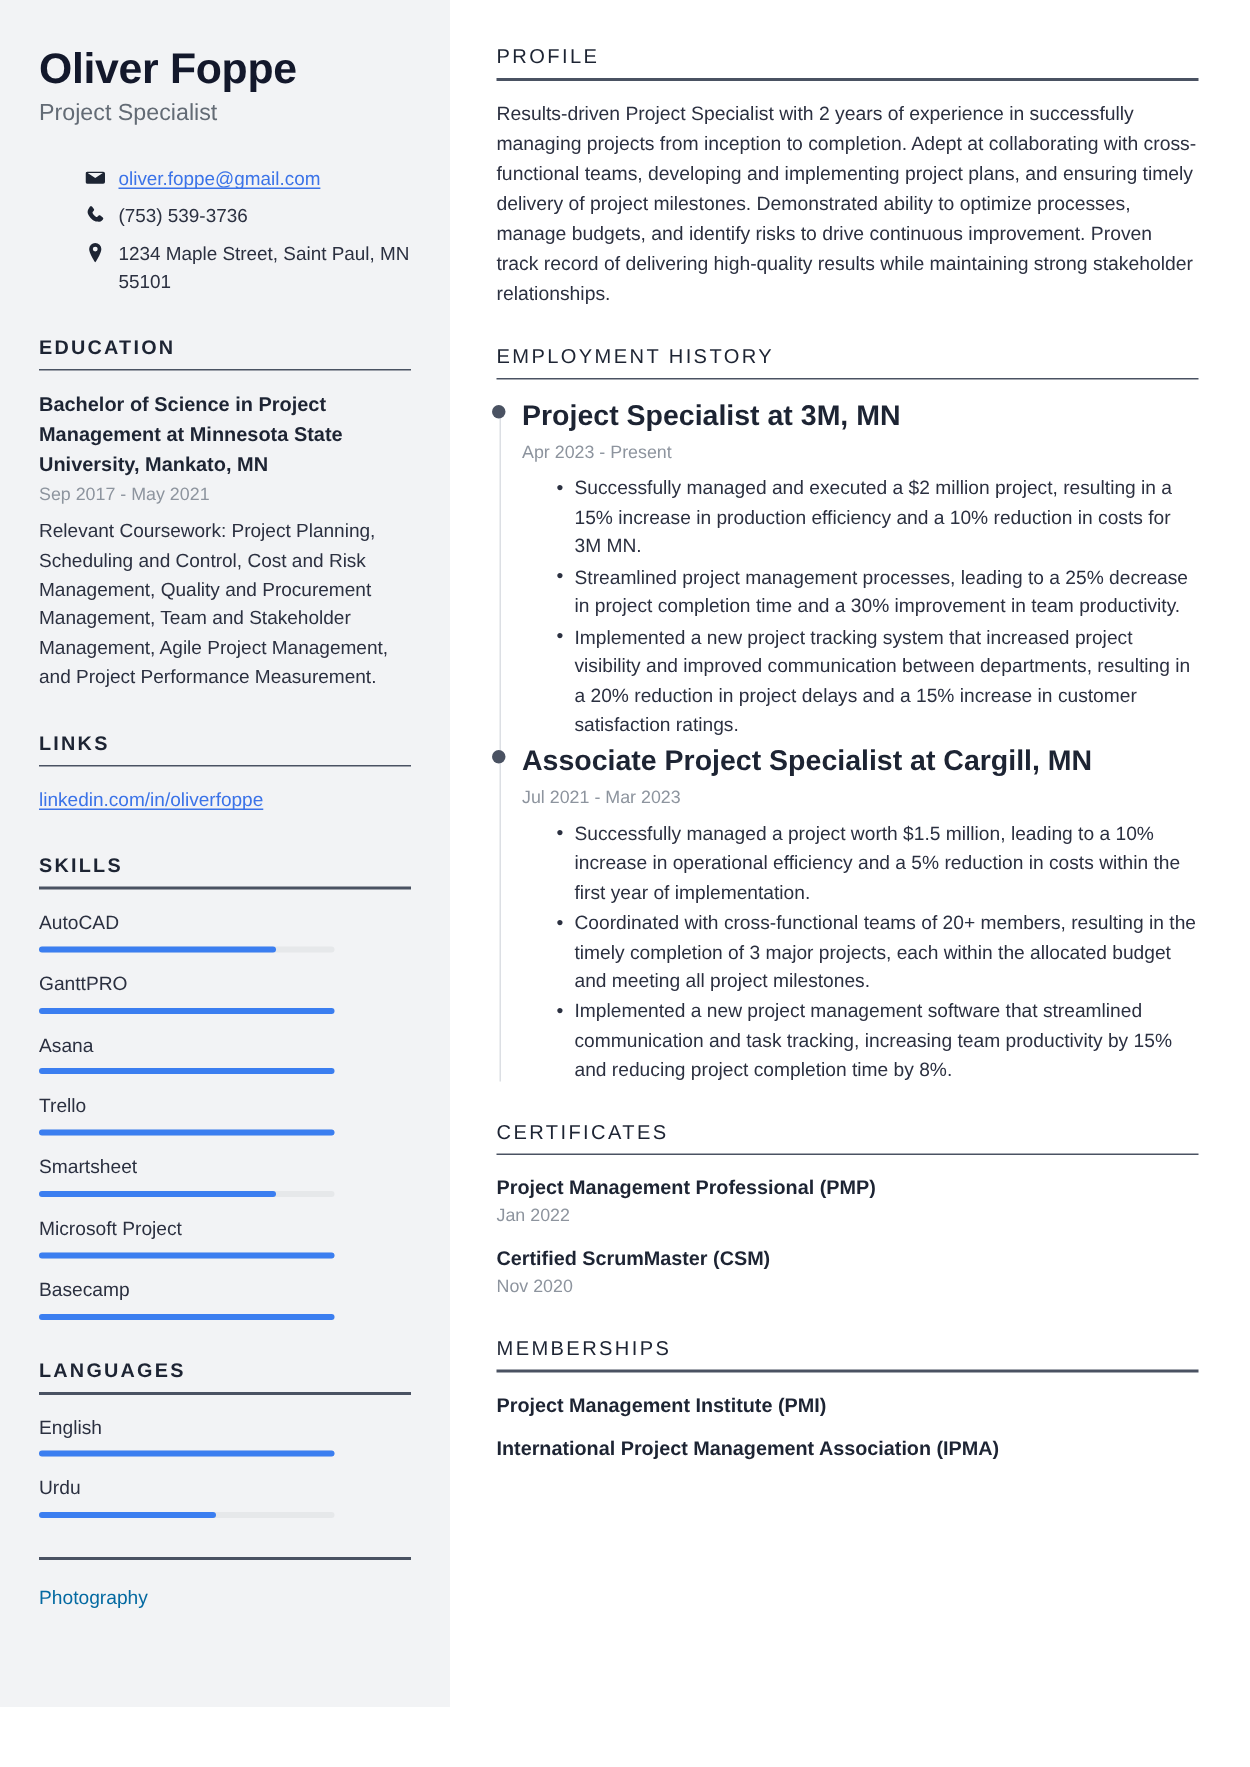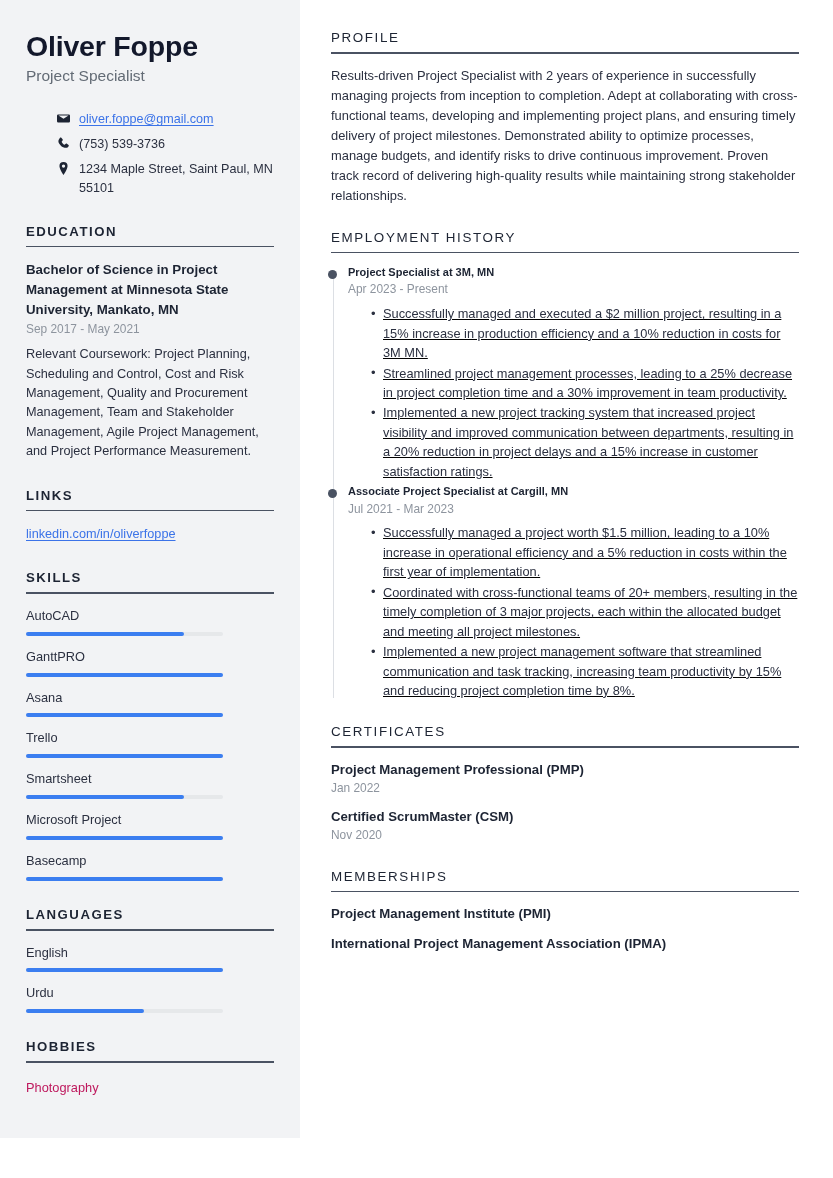--- a/index.html
+++ b/index.html
@@ -121,21 +121,21 @@
   }
   .bar-fill {
     position: absolute;
     left: 0; top: 0; bottom: 0;
     background: #3b7ef0;
     border-radius: 2px;
   }
 
   .hobby-item {
     font-size: 12.8px;
-    color: #be185d;
+    color: #0369a1;
     line-height: 1.5;
     padding-top: 2px;
   }
 
   
   .main {
     flex: 1;
     background: #ffffff;
     padding: 30px 34px 0 31px;
   }
@@ -170,36 +170,35 @@
   }
   .job { position: relative; padding-left: 17px; margin-bottom: 3px; }
   .job-dot {
     position: absolute;
     left: -3px; top: 5px;
     width: 9px; height: 9px;
     border-radius: 50%;
     background: #4a5262;
   }
   .job-role {
-    font-size: 11px;
+    font-size: 19px;
     font-weight: 700;
     color: #1d2433;
     line-height: 1.4;
   }
   .job-date {
     font-size: 11.9px;
     color: #8d949e;
     margin-top: 1px;
     line-height: 1.5;
   }
   .job-points {
     margin-top: 5px;
     padding-left: 23px;
     list-style: none;
-    text-decoration: underline;
   }
   .job-points li {
     position: relative;
     font-size: 12.8px;
     color: #2b3040;
     line-height: 1.52;
     margin-bottom: 1px;
     padding-left: 12px;
   }
   .job-points li::before {
@@ -349,21 +348,20 @@
           <div class="bar-item">
             <div class="bar-label">Urdu</div>
             <div class="bar-track">
               <div class="bar-fill" style="width: 60%;"></div>
             </div>
           </div>
         </div>
     </section>
 
     <section class="sec">
-      <div class="sec-head">HOBBIES</div>
       <div class="sec-rule"></div>
       <div class="hobby-item">Photography</div>
     </section>
   </aside>
 
   <main class="main">
 
     <section class="m-sec">
       <div class="m-sec-head">PROFILE</div>
       <div class="m-sec-rule"></div>

